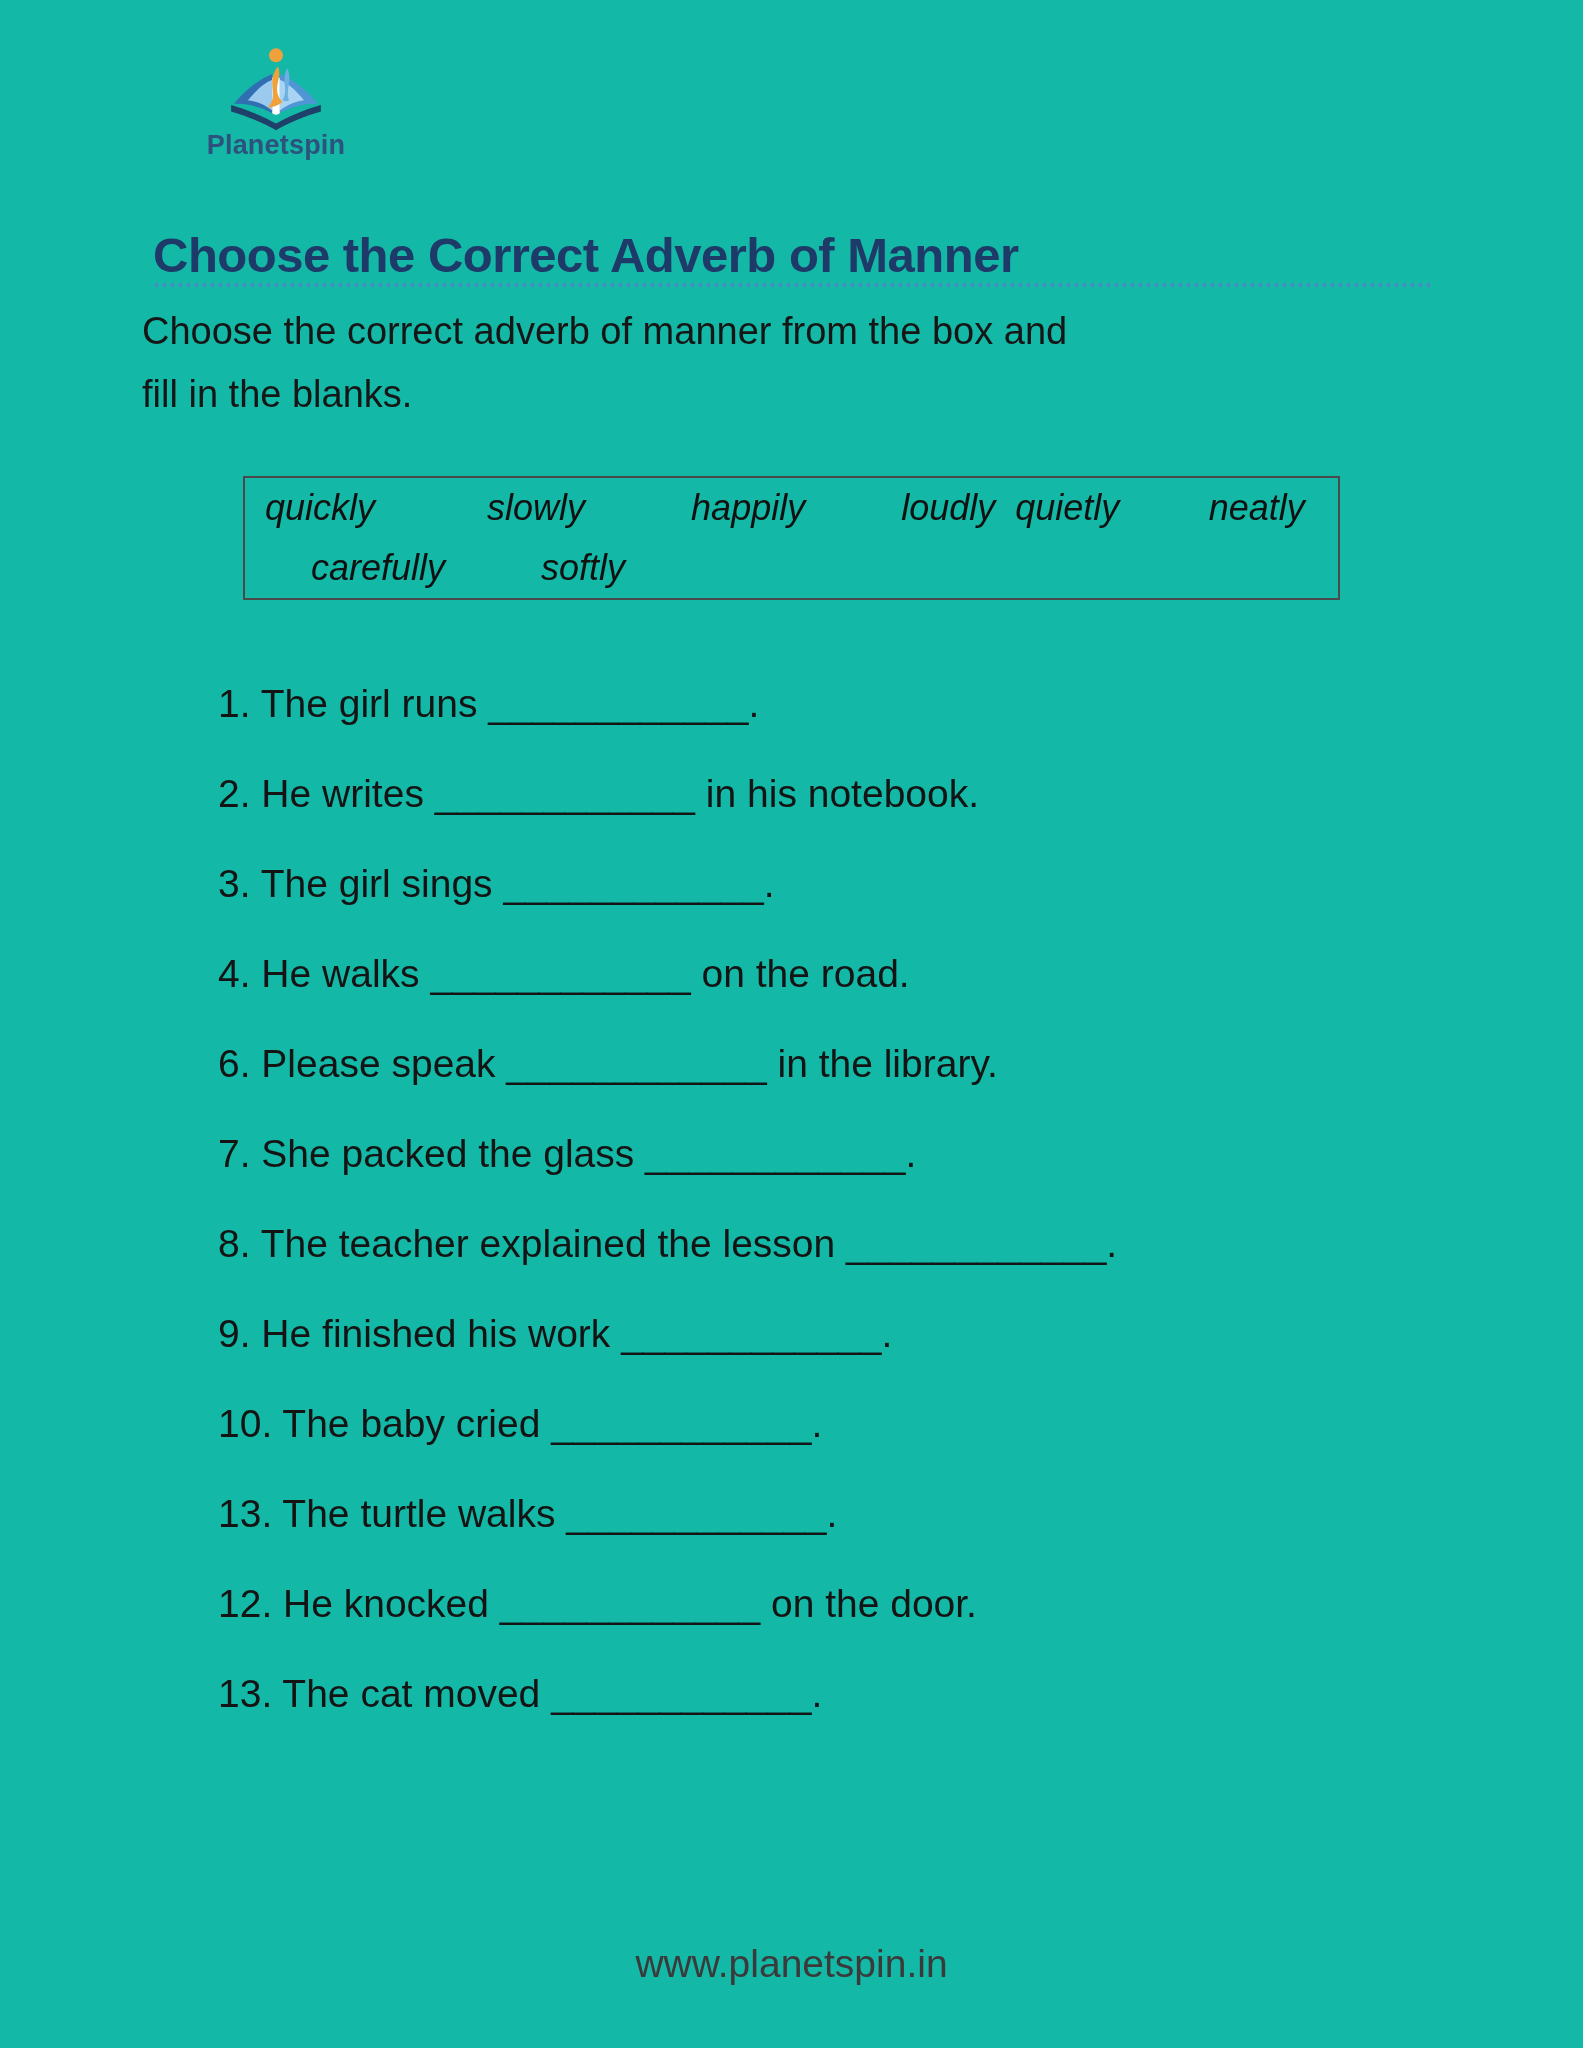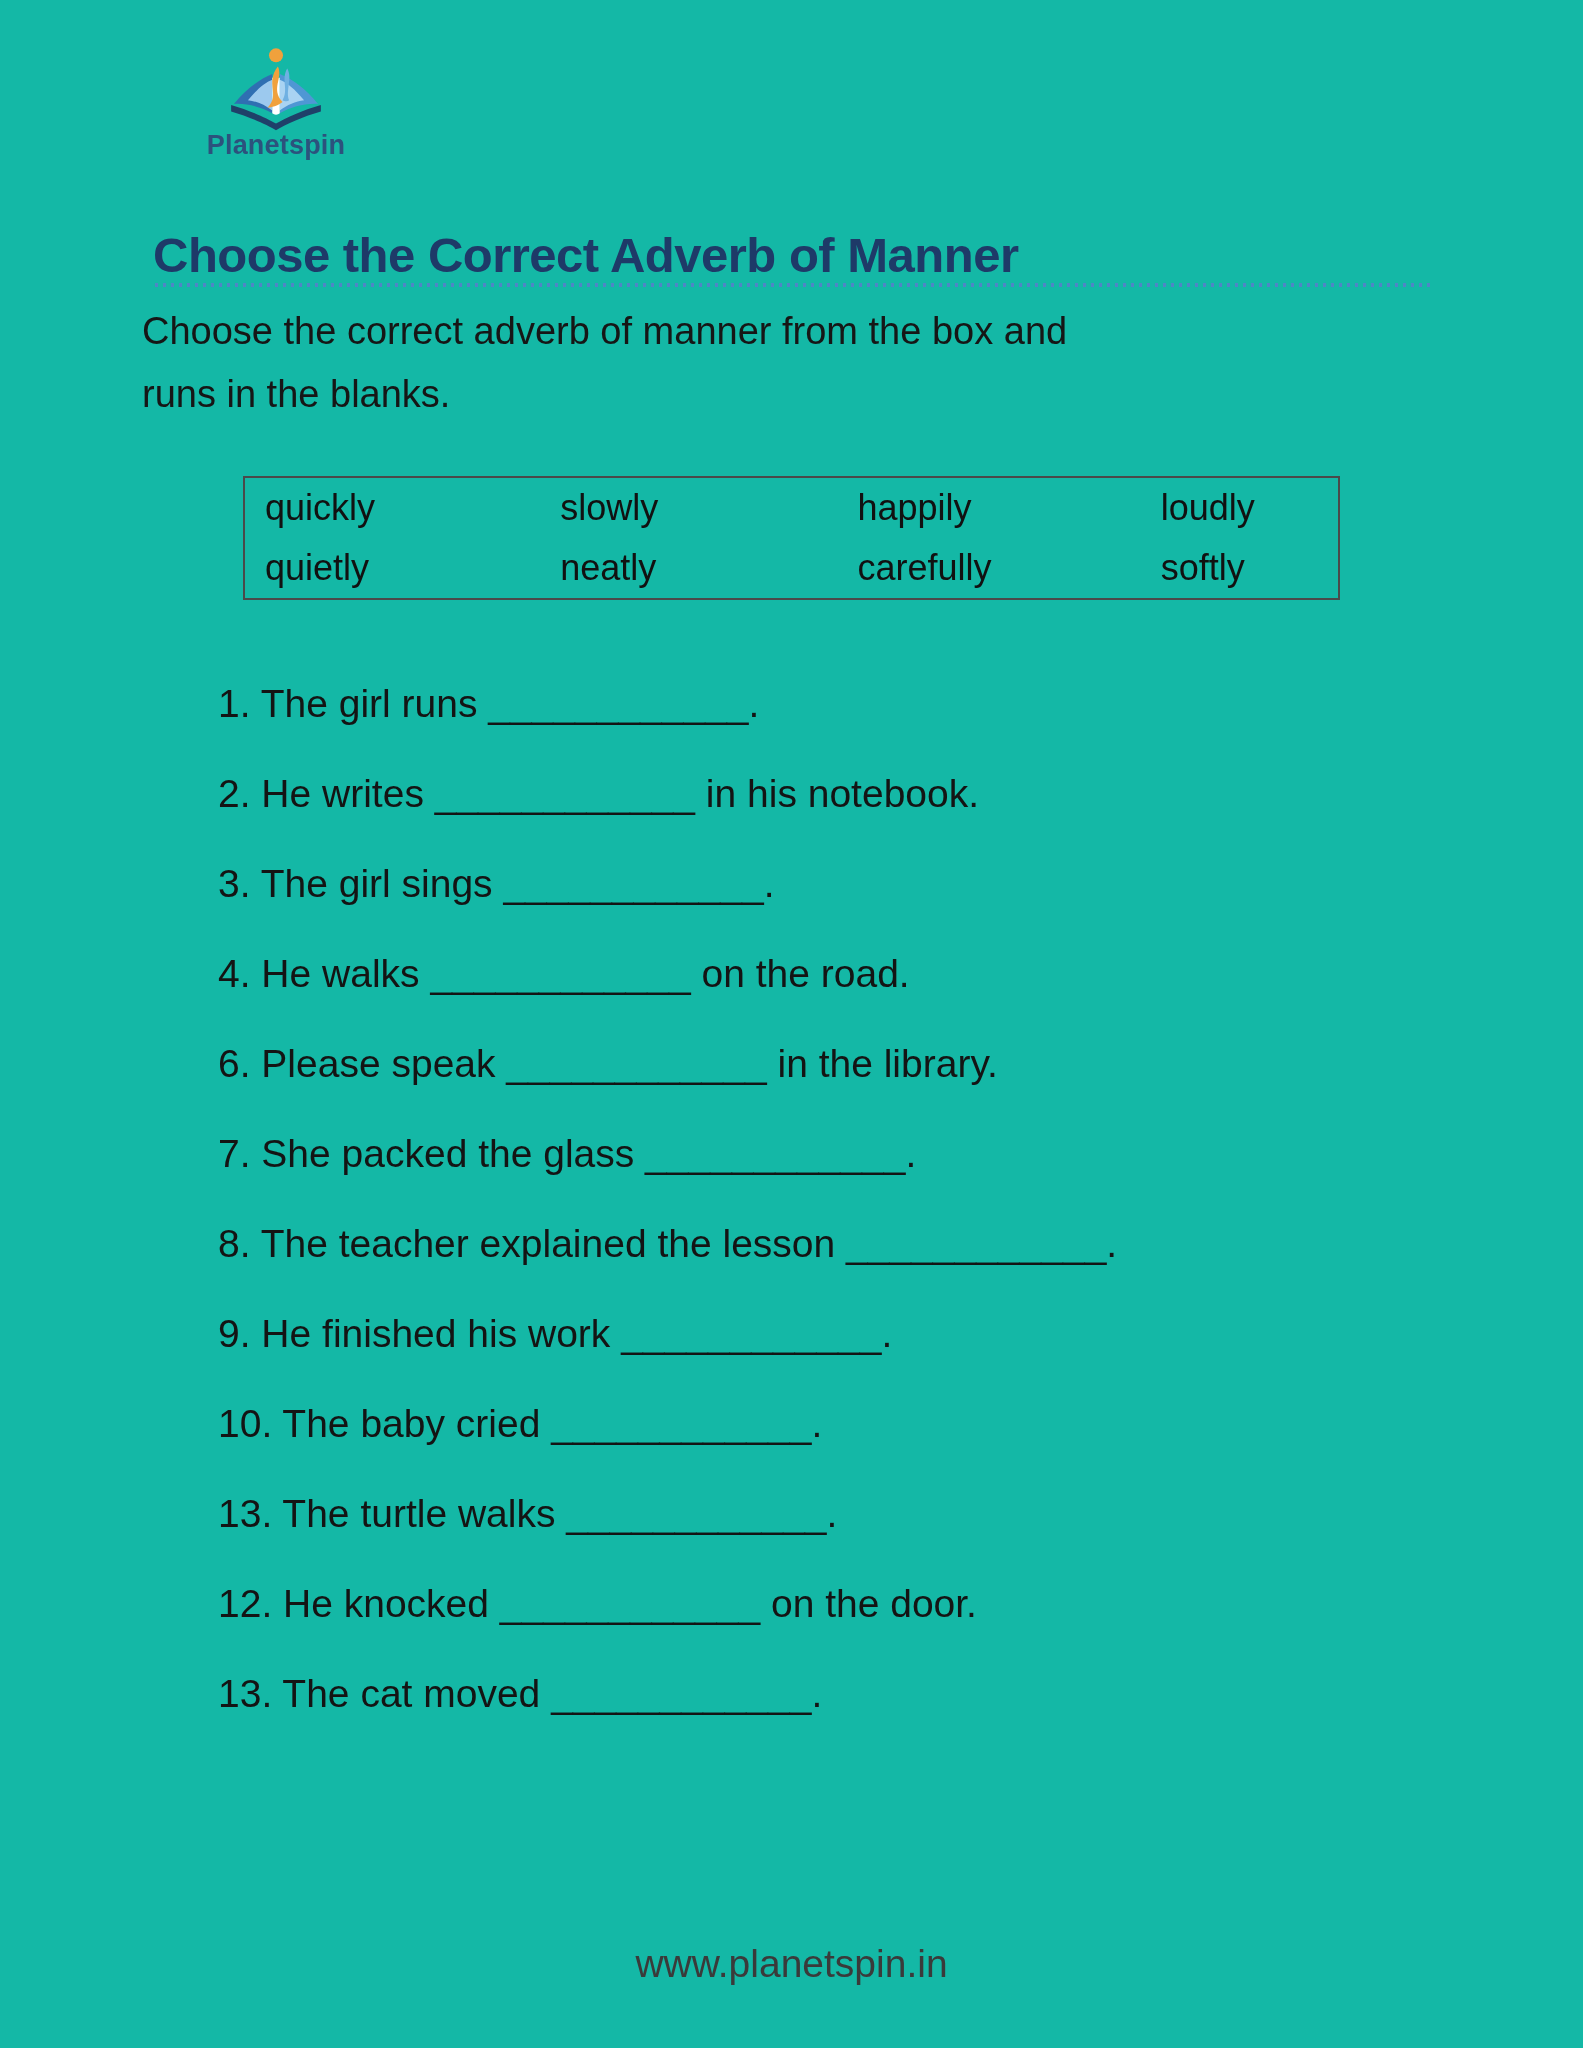--- a/index.html
+++ b/index.html
@@ -70,25 +70,26 @@
   
   .word-bank {
     position: absolute;
     left: 243px;
     top: 476px;
     width: 1097px;
     height: 124px;
     border: 2px solid #4a4a4a;
     box-sizing: border-box;
     display: grid;
-    grid-template-columns: 1fr 1fr 1fr 1fr;
+    grid-template-columns: 1fr 1fr 1fr 1fr 1fr 1fr;
     grid-template-rows: 1fr 1fr;
     align-items: center;
     font-size: 36px;
     color: #111111;
+    font-style: italic;
   }
   .word-bank .cell { white-space: nowrap; }
   .word-bank .cell:nth-child(4n+1) { padding-left: 20px; }
   .word-bank .cell:nth-child(4n+2) { padding-left: 42px; }
   .word-bank .cell:nth-child(4n+3) { padding-left: 66px; }
   .word-bank .cell:nth-child(4n+4) { padding-left: 96px; }
 
   
   .sentences {
     position: absolute;
@@ -136,21 +137,21 @@
       <circle cx="50" cy="10" r="7.5" fill="#f0a13c"></circle>
     </svg>
   </div>
   <div class="brand">Planetspin</div>
 
   <h1 class="title">Choose the Correct Adverb of Manner</h1>
   <div class="divider"></div>
 
   <div class="instructions">
     <div>Choose the correct adverb of manner from the box and</div>
-    <div>runs in the blanks.</div>
+    <div>fill in the blanks.</div>
   </div>
 
   <div class="word-bank">
     <div class="cell">quickly</div>
     <div class="cell">slowly</div>
     <div class="cell">happily</div>
     <div class="cell">loudly</div>
     <div class="cell">quietly</div>
     <div class="cell">neatly</div>
     <div class="cell">carefully</div>

